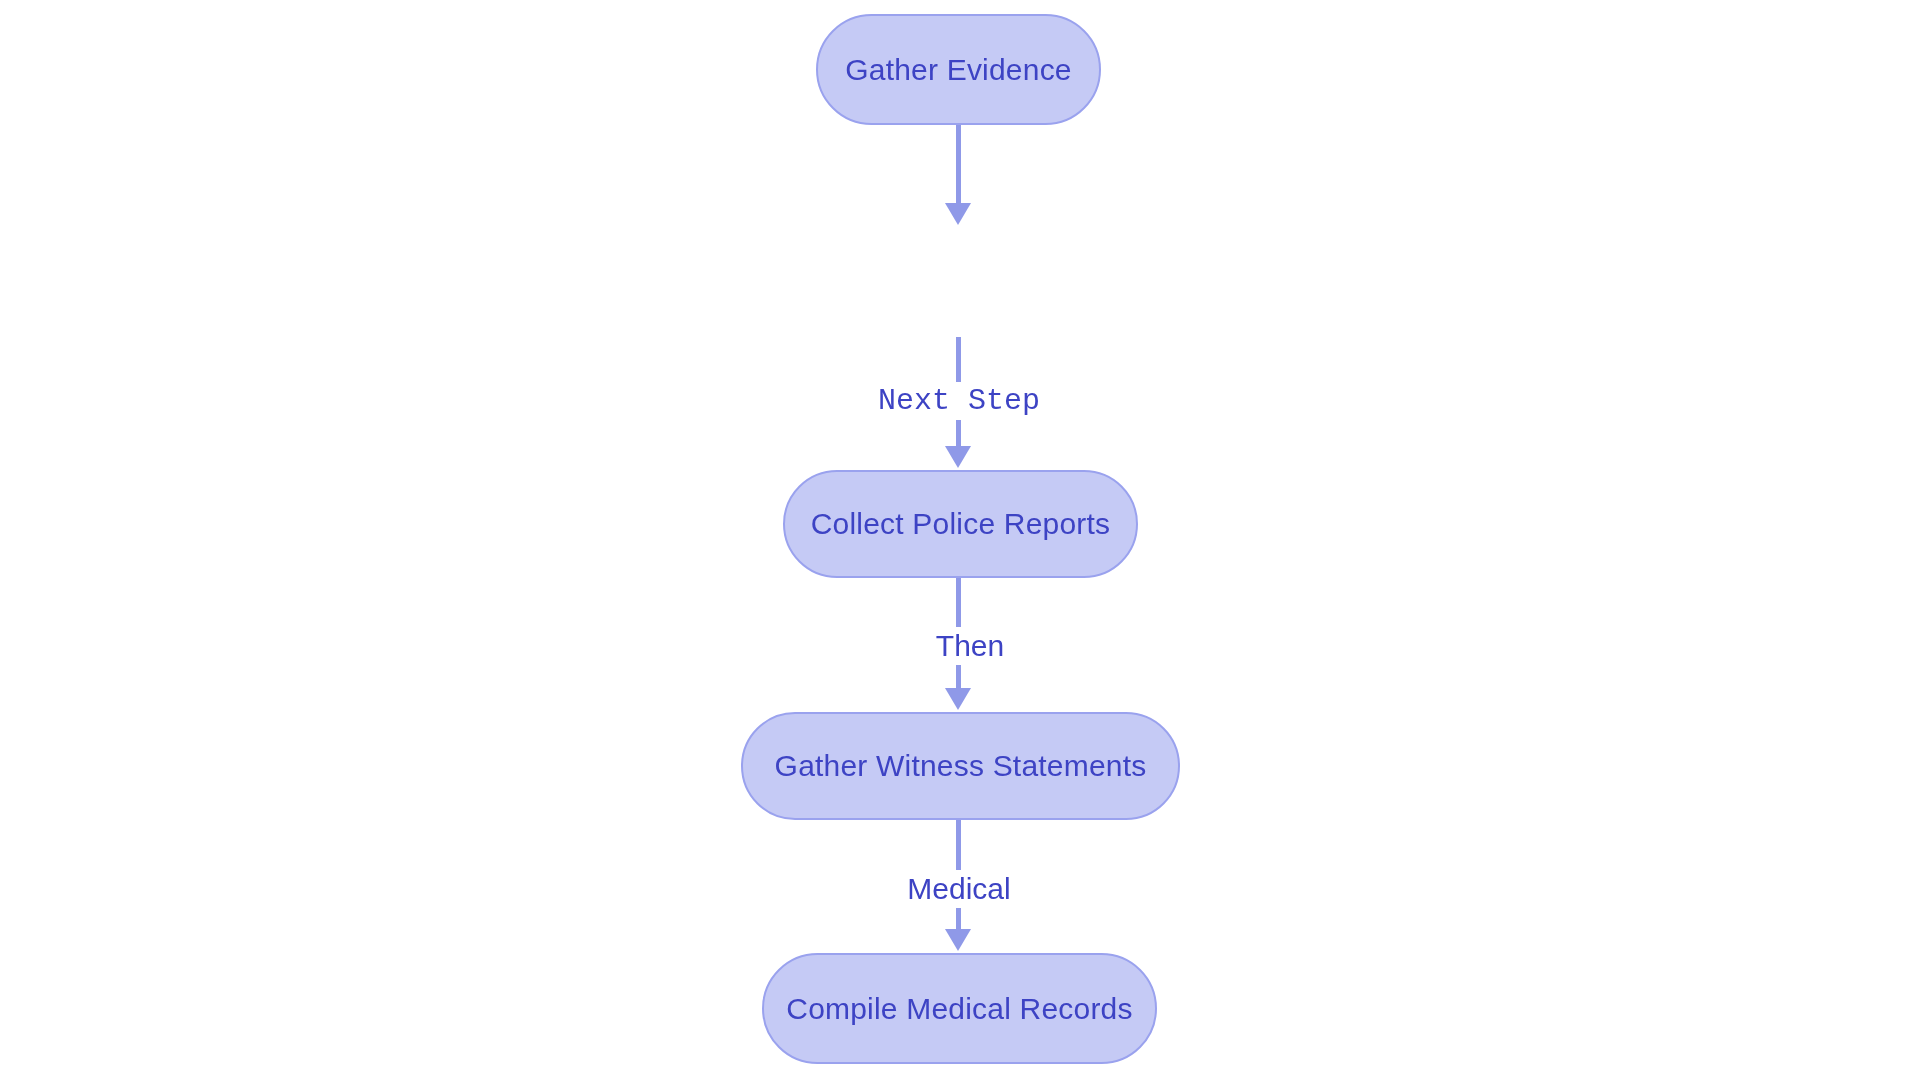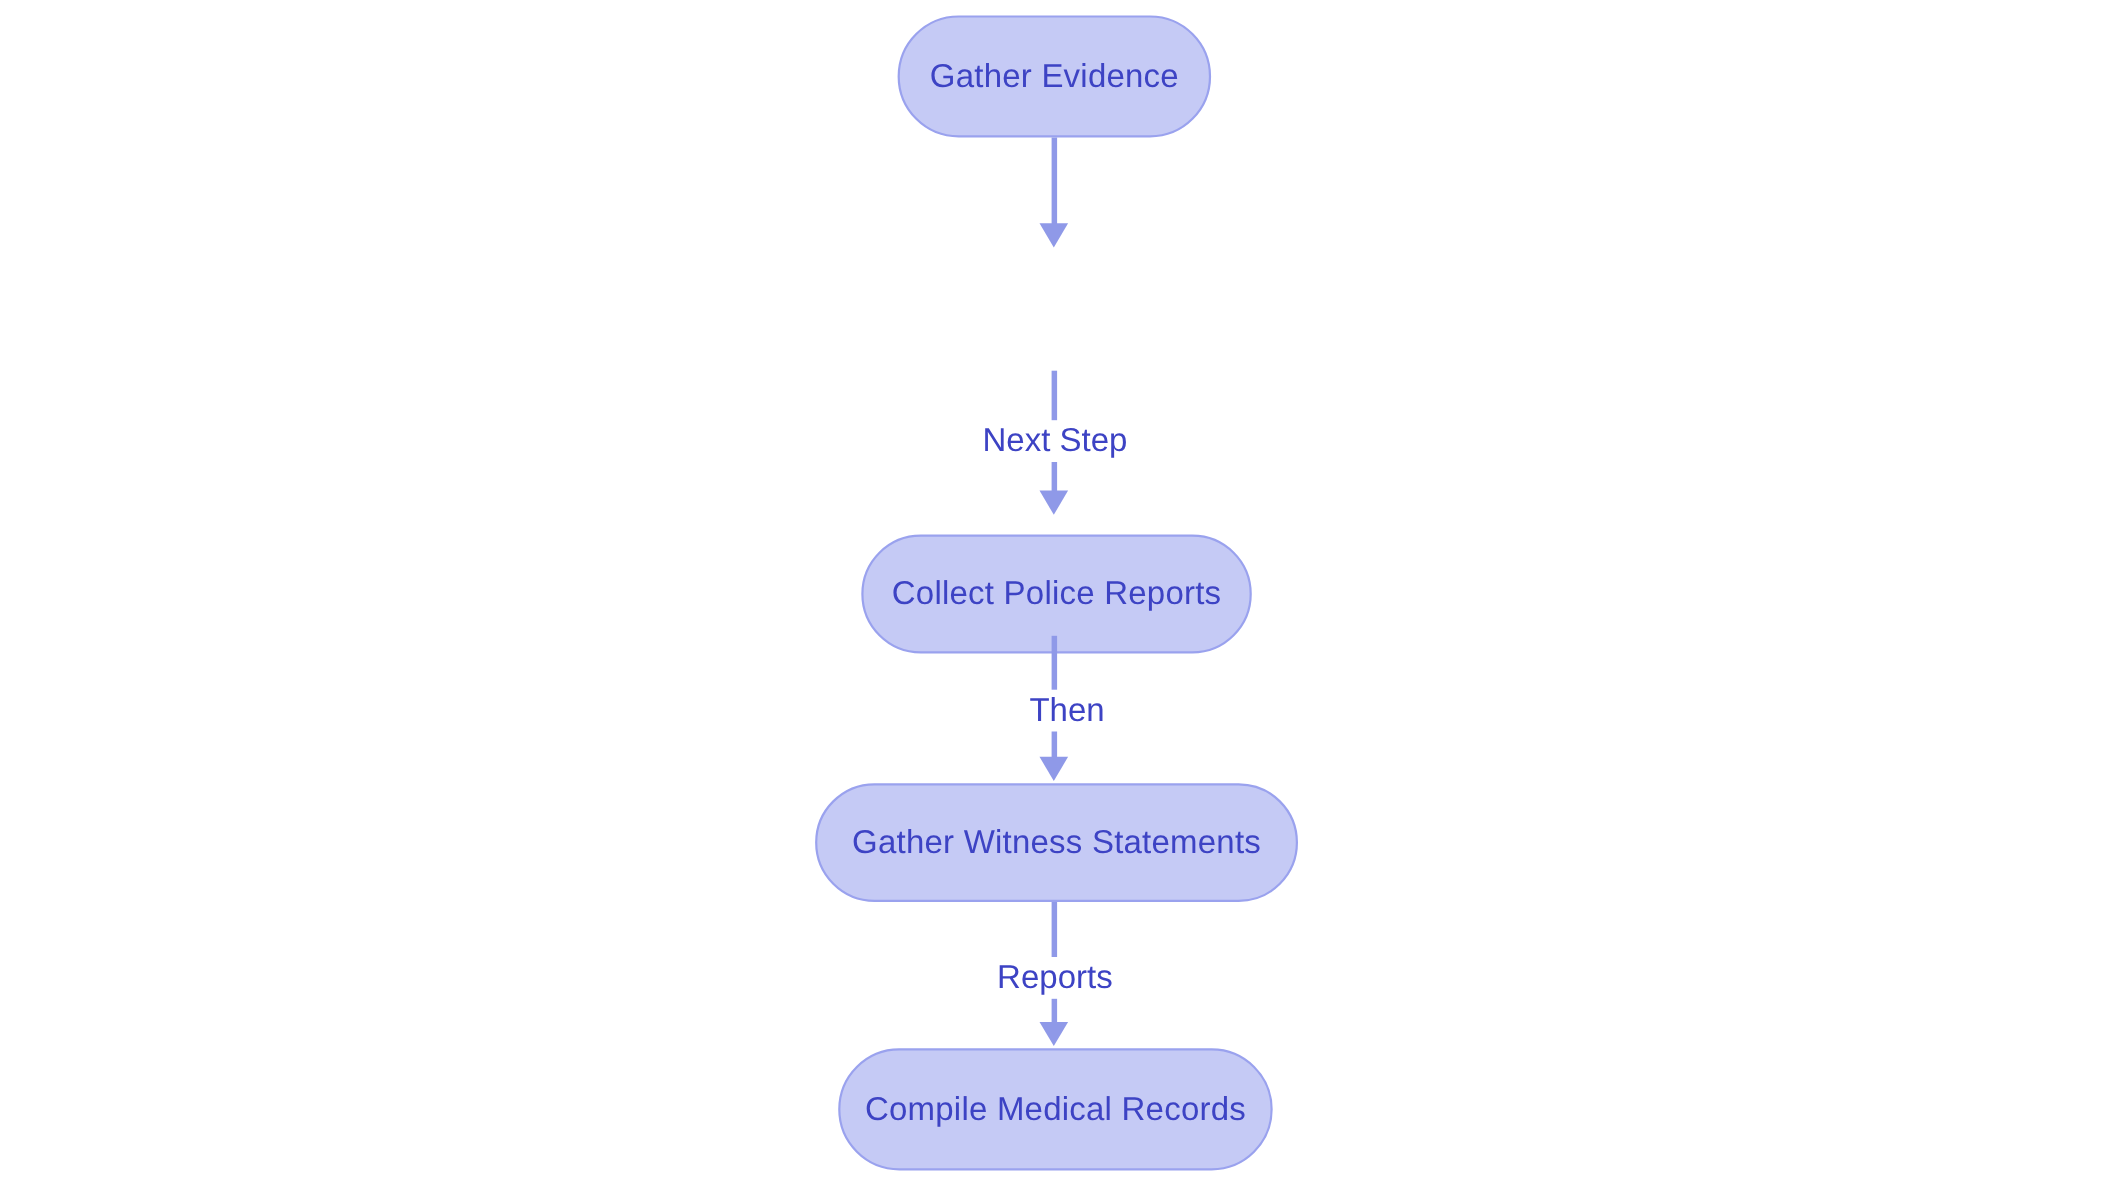--- a/index.html
+++ b/index.html
@@ -27,21 +27,21 @@
     border-radius:58px;
     box-sizing:border-box;
     display:flex;align-items:center;justify-content:center;
     color:var(--node-text);
     font-size:30px;
     letter-spacing:0.2px;
     white-space:nowrap;
   }
   .node1{left:816px;top:14px;width:285px;height:111px;}
   .node2{left:757px;top:225px;width:401px;height:112px;}
-  .node3{left:783px;top:470px;width:355px;height:108px;margin-top:16px;}
+  .node3{left:783px;top:470px;width:355px;height:108px;}
   .node4{left:741px;top:712px;width:439px;height:108px;}
   .node5{left:762px;top:953px;width:395px;height:111px;}
 
   .edge-line{
     position:absolute;
     left:956px;width:5px;
     background:var(--edge);
   }
   .eline1{top:125px;height:80px;}
   .eline2{top:337px;height:111px;}
@@ -64,21 +64,21 @@
   .edge-label{
     position:absolute;
     left:959px;
     transform:translate(-50%,-50%);
     background:var(--label-bg);
     color:var(--label-text);
     font-size:30px;
     padding:2px 8px;
     white-space:nowrap;
   }
-  .elabel2{top:401px;}
+  .elabel2{top:401px;font-family:Liberation Mono, monospace;}
   .elabel3{top:646px;margin-left:11px;}
   .elabel4{top:889px;}
 </style>
 </head>
 <body>
 
 <div class="canvas">
 
   <div class="node node1">Gather Evidence</div>
 
@@ -95,15 +95,15 @@
   <div class="edge-line eline2"></div>
   <div class="arrowhead ahead2"></div>
   <div class="edge-label elabel2">Next Step</div>
 
   <div class="edge-line eline3"></div>
   <div class="arrowhead ahead3"></div>
   <div class="edge-label elabel3">Then</div>
 
   <div class="edge-line eline4"></div>
   <div class="arrowhead ahead4"></div>
-  <div class="edge-label elabel4">Reports</div>
+  <div class="edge-label elabel4">Medical</div>
 
 </div>
 
 </body></html>

